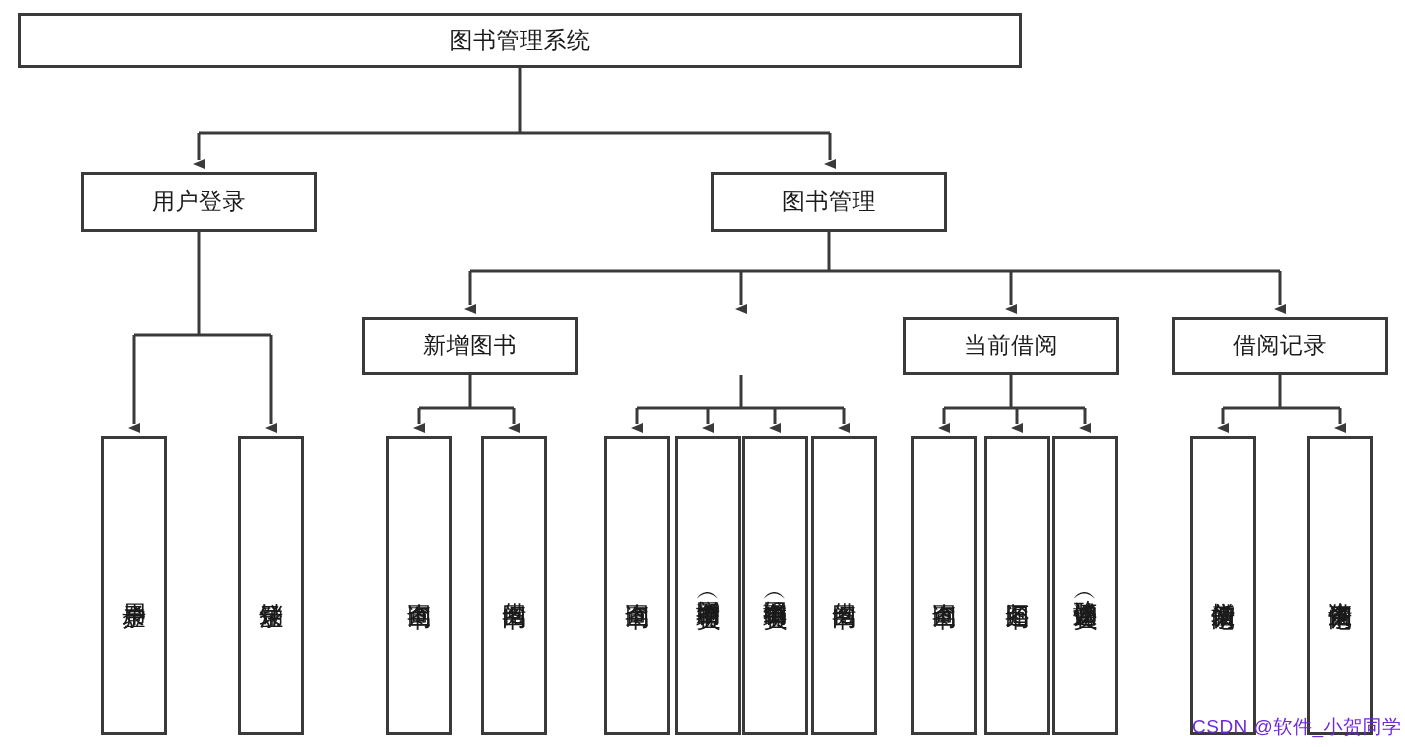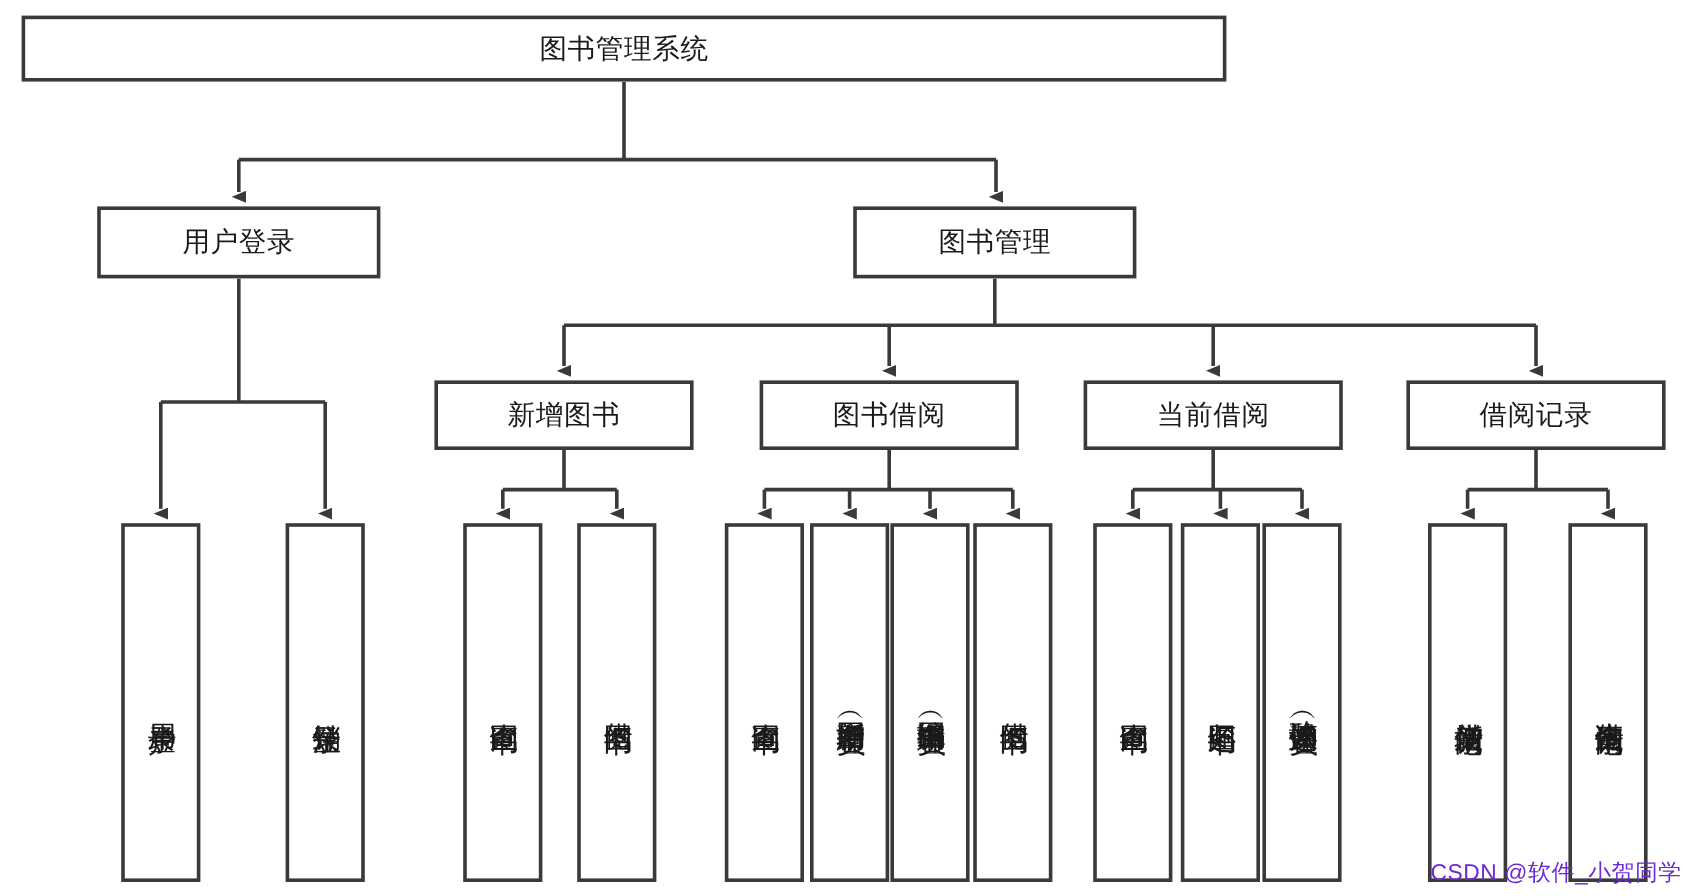--- a/index.html
+++ b/index.html
@@ -145,23 +145,20 @@
   <div class="node horizontal" style="left:81px; top:172px; width:236px; height:60px;">
     <span class="label">用户登录</span>
   </div>
   <div class="node horizontal" style="left:711px; top:172px; width:236px; height:60px;">
     <span class="label">图书管理</span>
   </div>
 
   <div class="node horizontal" style="left:362px; top:317px; width:216px; height:58px;">
     <span class="label">新增图书</span>
   </div>
-  <div class="node horizontal" style="left:633px; top:317px; width:216px; height:58px;">
-    <span class="label">图书借阅</span>
-  </div>
   <div class="node horizontal" style="left:1172px; top:317px; width:216px; height:58px;">
     <span class="label">借阅记录</span>
   </div>
   <div class="node horizontal" style="left:903px; top:317px; width:216px; height:58px;">
     <span class="label">当前借阅</span>
   </div>
 
   <div class="node leaf" style="left:101px; top:436px; width:66px; height:299px;">
     <span class="label">用户登录</span>
   </div>

